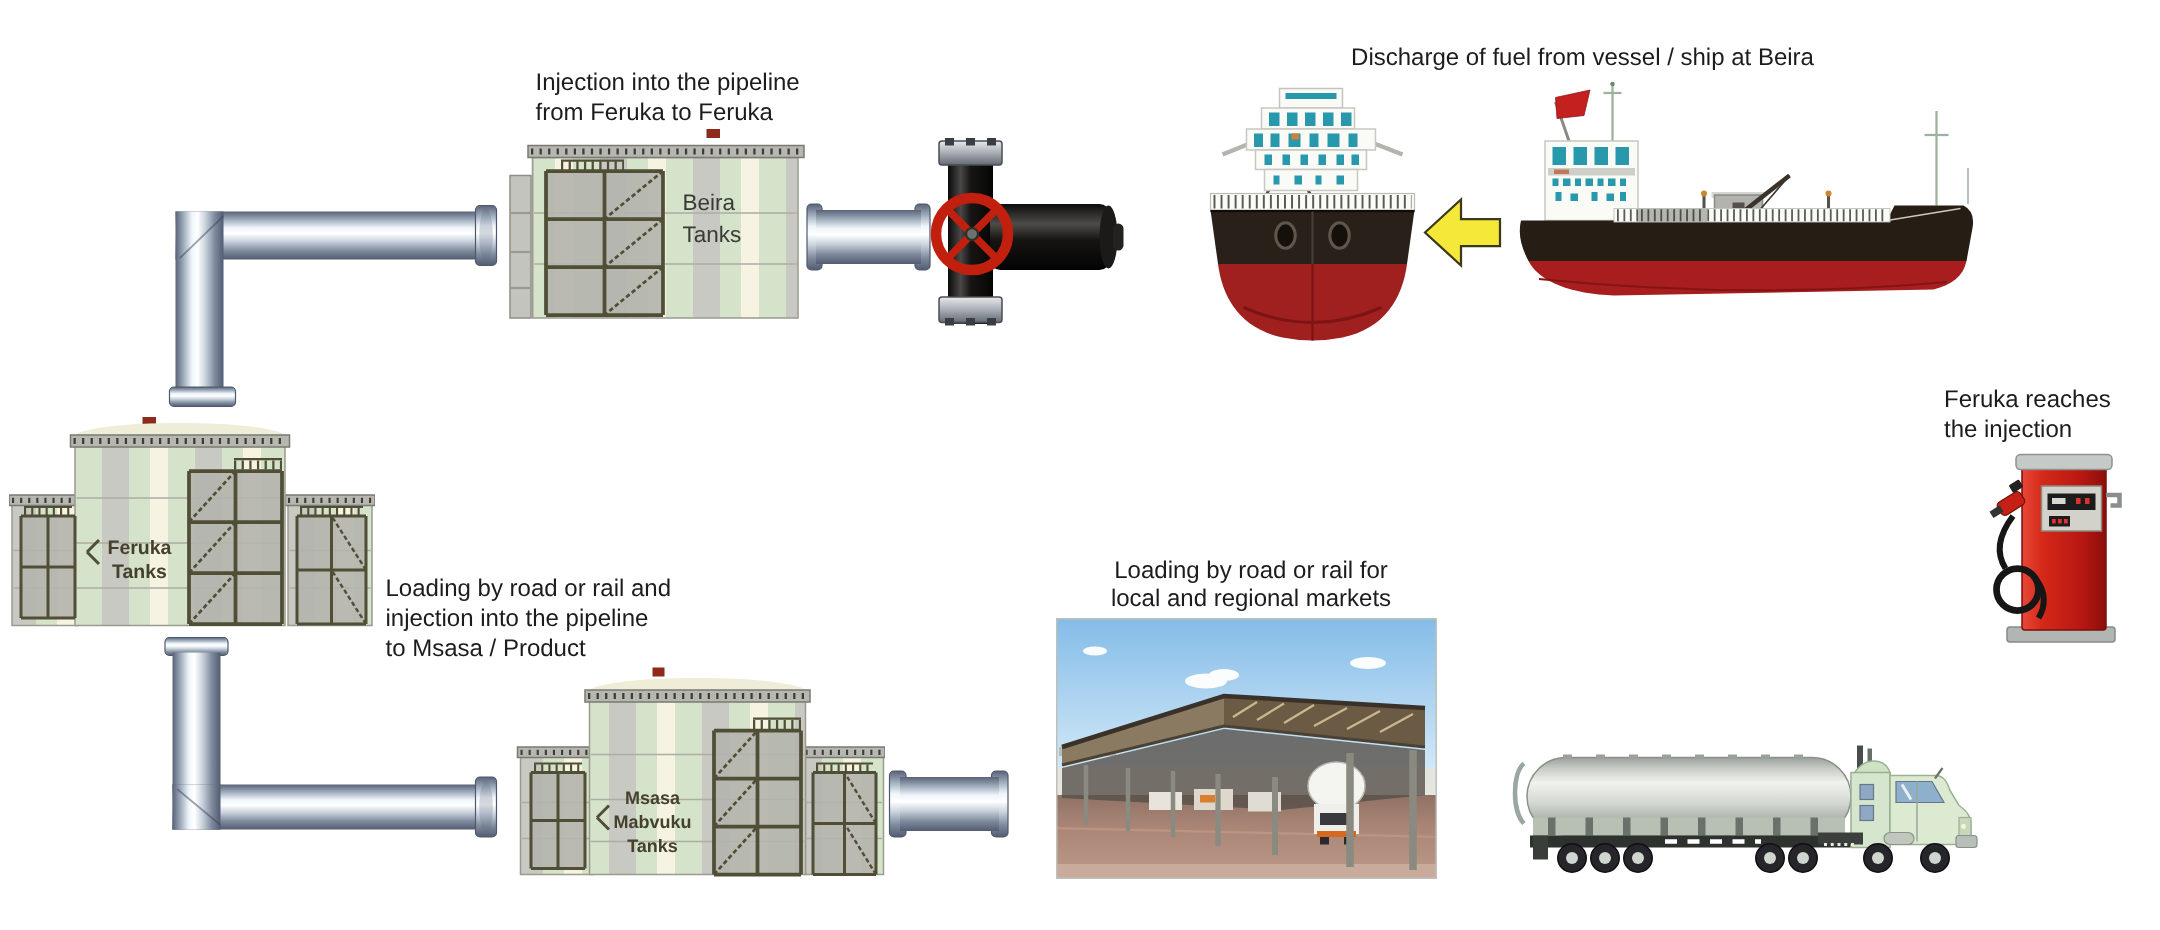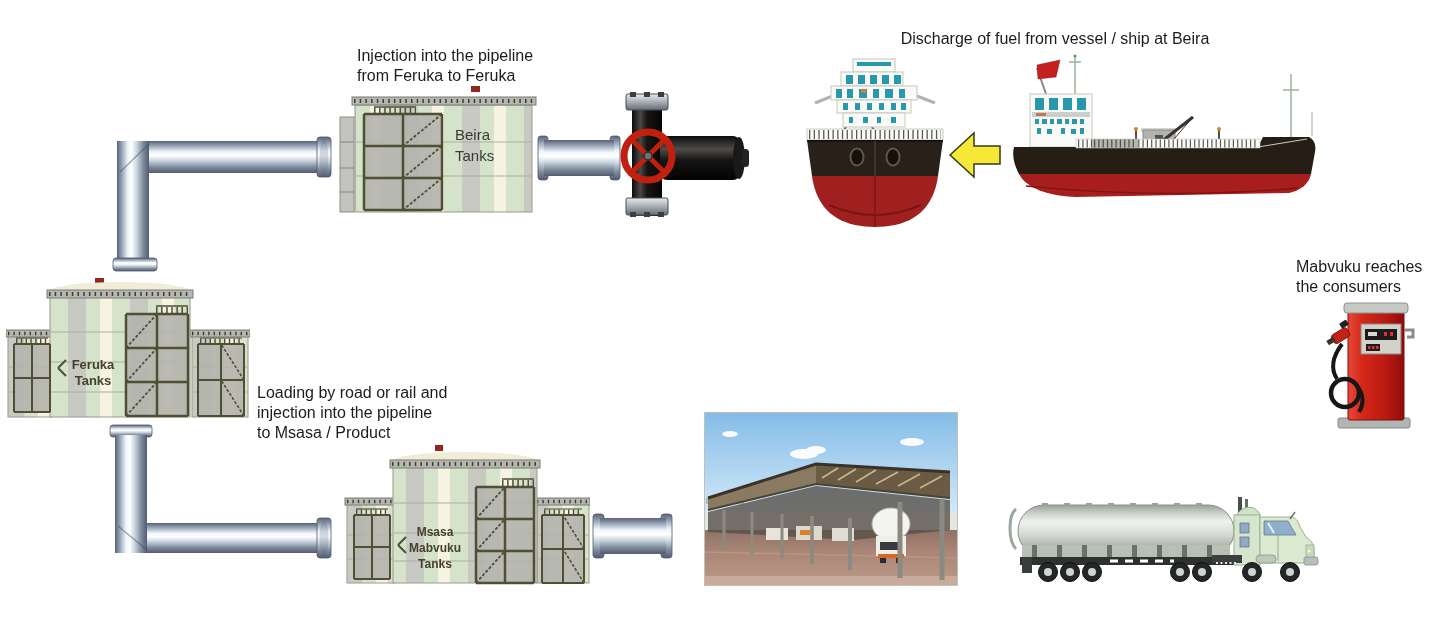--- a/index.html
+++ b/index.html
@@ -87,31 +87,33 @@
   <div class="lbl" style="left:357px;top:46px;">
     <div>Injection into the pipeline</div>
     <div>from Feruka to Feruka</div>
   </div>
 
   <div class="lbl center" style="left:879px;top:29px;width:352px;">
     <div>Discharge of fuel from vessel / ship at Beira</div>
   </div>
 
   <div class="lbl" style="left:1296px;top:257px;">
-    <div>Mabvuku reaches</div>
-    <div>the consumers</div>
+    <div>Feruka reaches</div>
+    <div>the injection</div>
   </div>
 
   <div class="lbl" style="left:257px;top:383px;">
     <div>Loading by road or rail and</div>
     <div>injection into the pipeline</div>
     <div>to Msasa / Product</div>
   </div>
 
   <div class="lbl center" style="left:712px;top:371px;width:244px;line-height:19px;">
+    <div>Loading by road or rail for</div>
+    <div>local and regional markets</div>
   </div>
 
   <svg class="art" style="left:338px;top:84px;" width="204" height="130" viewBox="0 0 204 130">
     <rect x="133" y="2" width="9" height="6" fill="#8e2a1c"></rect>
     <rect x="2" y="33" width="14" height="95" fill="#c4c4be" stroke="#8e8e86" stroke-width="1"></rect>
     <line x1="2" y1="58" x2="16" y2="58" stroke="#9a9a92" stroke-width="1.5"></line>
     <line x1="2" y1="84" x2="16" y2="84" stroke="#9a9a92" stroke-width="1.5"></line>
     <line x1="2" y1="108" x2="16" y2="108" stroke="#9a9a92" stroke-width="1.5"></line>
     <g>
       <rect x="17" y="21" width="177" height="107" fill="url(#patStripes)" stroke="#9a9a8e" stroke-width="1"></rect>

